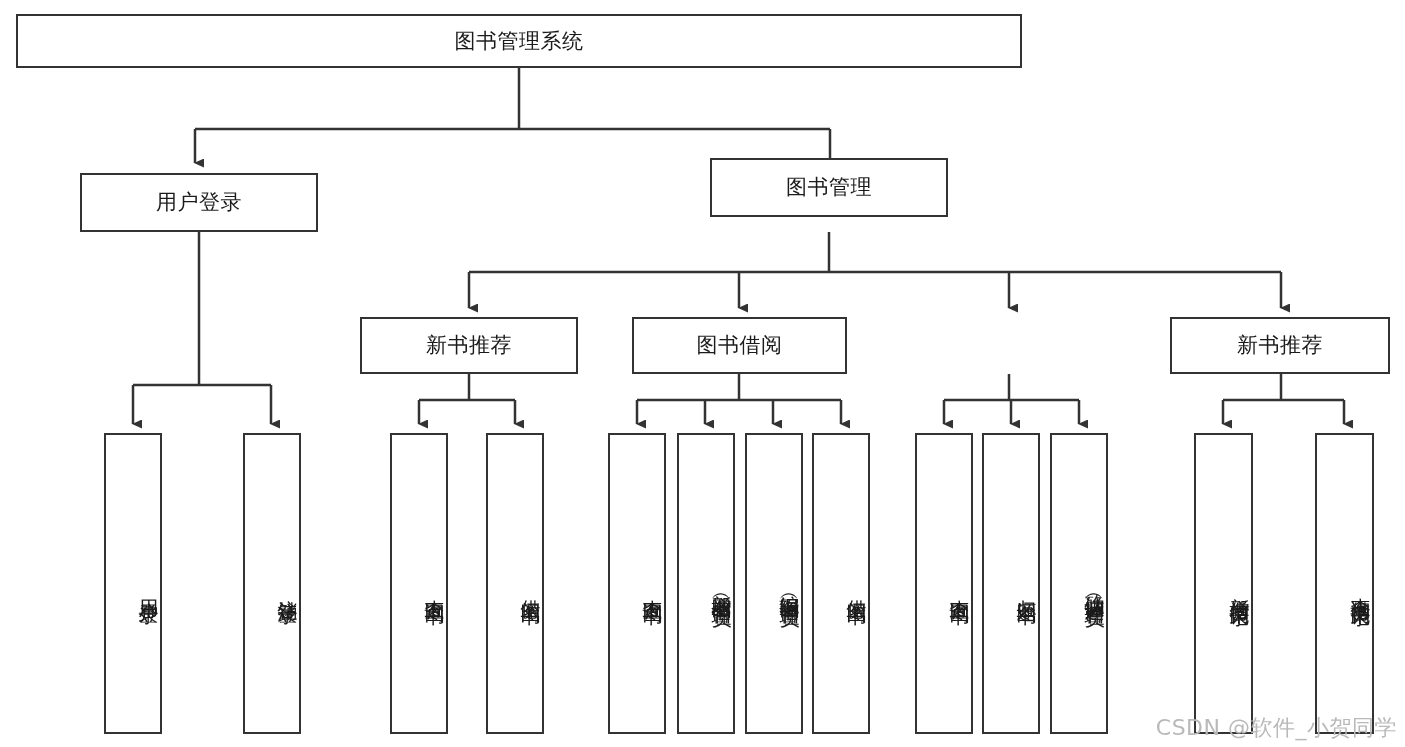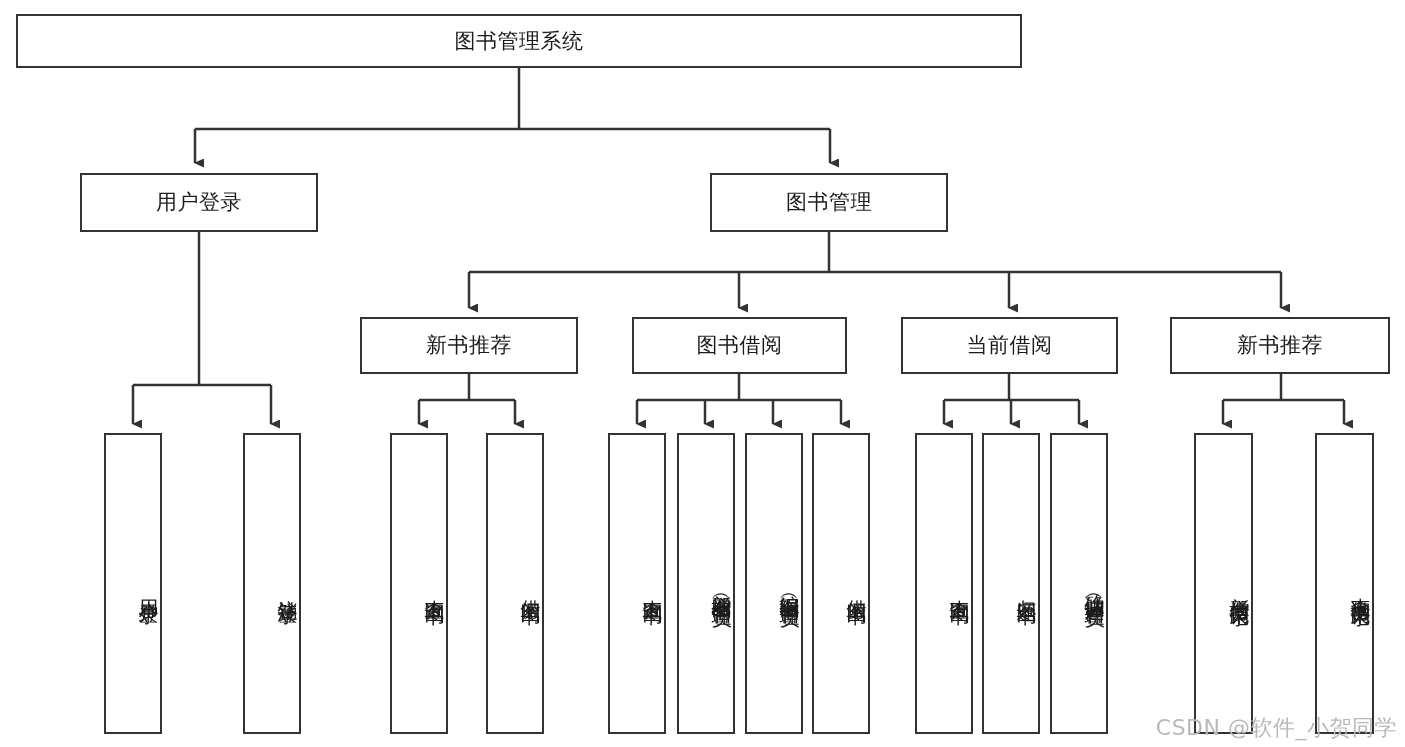--- a/index.html
+++ b/index.html
@@ -128,33 +128,30 @@
     </g>
   </svg>
 
   <div class="node horiz" style="left:16px; top:14px; width:1006px; height:54px;">
     <span class="nlabel">图书管理系统</span>
   </div>
 
   <div class="node horiz" style="left:80px; top:173px; width:238px; height:59px;">
     <span class="nlabel">用户登录</span>
   </div>
-  <div class="node horiz" style="left:710px; top:173px; width:238px; height:59px;">
+  <div class="node horiz" style="left:710px; top:158px; width:238px; height:59px;">
     <span class="nlabel">图书管理</span>
   </div>
 
   <div class="node horiz" style="left:632px; top:317px; width:215px; height:57px;">
     <span class="nlabel">图书借阅</span>
   </div>
   <div class="node horiz" style="left:360px; top:317px; width:218px; height:57px;">
     <span class="nlabel">新书推荐</span>
   </div>
-  <div class="node horiz" style="left:901px; top:317px; width:217px; height:57px;">
-    <span class="nlabel">当前借阅</span>
-  </div>
   <div class="node horiz" style="left:1170px; top:317px; width:220px; height:57px;">
     <span class="nlabel">新书推荐</span>
   </div>
 
   <div class="node vert" style="left:104px; top:433px; width:58px; height:301px;">
     <span class="nlabel">用户登录</span>
   </div>
   <div class="node vert" style="left:243px; top:433px; width:58px; height:301px;">
     <span class="nlabel">注销登录</span>
   </div>

